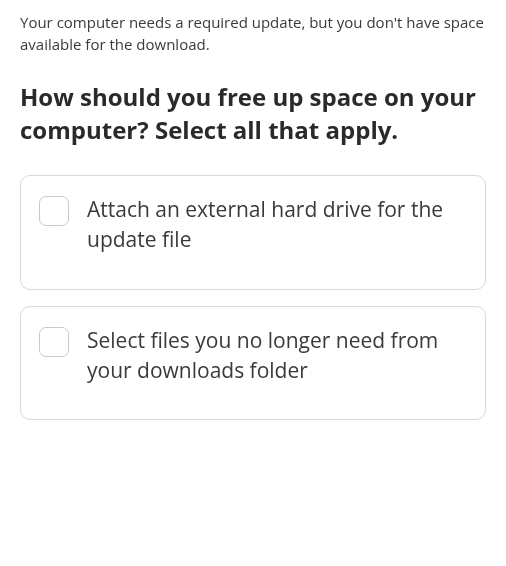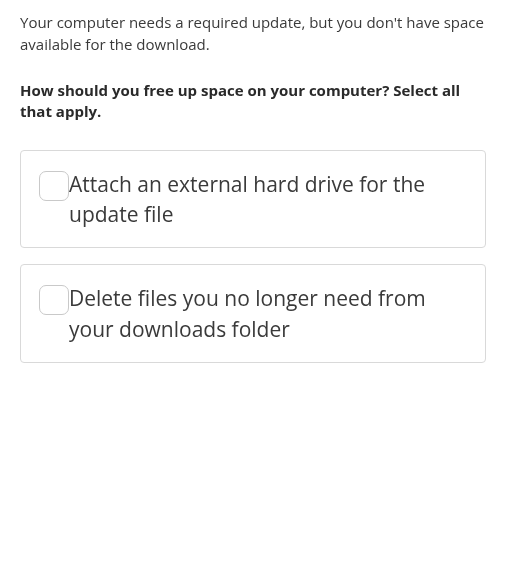--- a/index.html
+++ b/index.html
@@ -17,37 +17,38 @@
       overflow: hidden;
     }
     .scenario {
       font-size: 15px;
       line-height: 1.45;
       color: #3a3a3a;
       margin-bottom: 24px;
       font-weight: 400;
     }
     .question {
-      font-size: 15px;
+      font-size: 24px;
       line-height: 1.4;
       color: #2a2a2a;
       font-weight: 700;
       margin-bottom: 28px;
     }
     .options {
       display: flex;
       flex-direction: column;
       gap: 16px;
     }
     .option {
       border: 1px solid #d9d9d9;
-      border-radius: 4px;
-      padding: 18px 20px 18px 18px;
+      border-radius: 10px;
+      padding: 18px 20px 34px 18px;
       display: flex;
       align-items: flex-start;
+      gap: 18px;
       cursor: pointer;
       background: #fff;
     }
     .checkbox {
       width: 30px;
       height: 30px;
       min-width: 30px;
       border: 1.5px solid #c9c9c9;
       border-radius: 7px;
       background: #fff;
@@ -67,15 +68,15 @@
 
 <p class="question">How should you free up space on your computer? Select all that apply.</p>
 
 <div class="options">
   <label class="option">
     <span class="checkbox"></span>
     <span class="option-label">Attach an external hard drive for the update file</span>
   </label>
   <label class="option">
     <span class="checkbox"></span>
-    <span class="option-label">Delete files you no longer need from your downloads folder</span>
+    <span class="option-label">Select files you no longer need from your downloads folder</span>
   </label>
 </div>
 
 </body></html>

